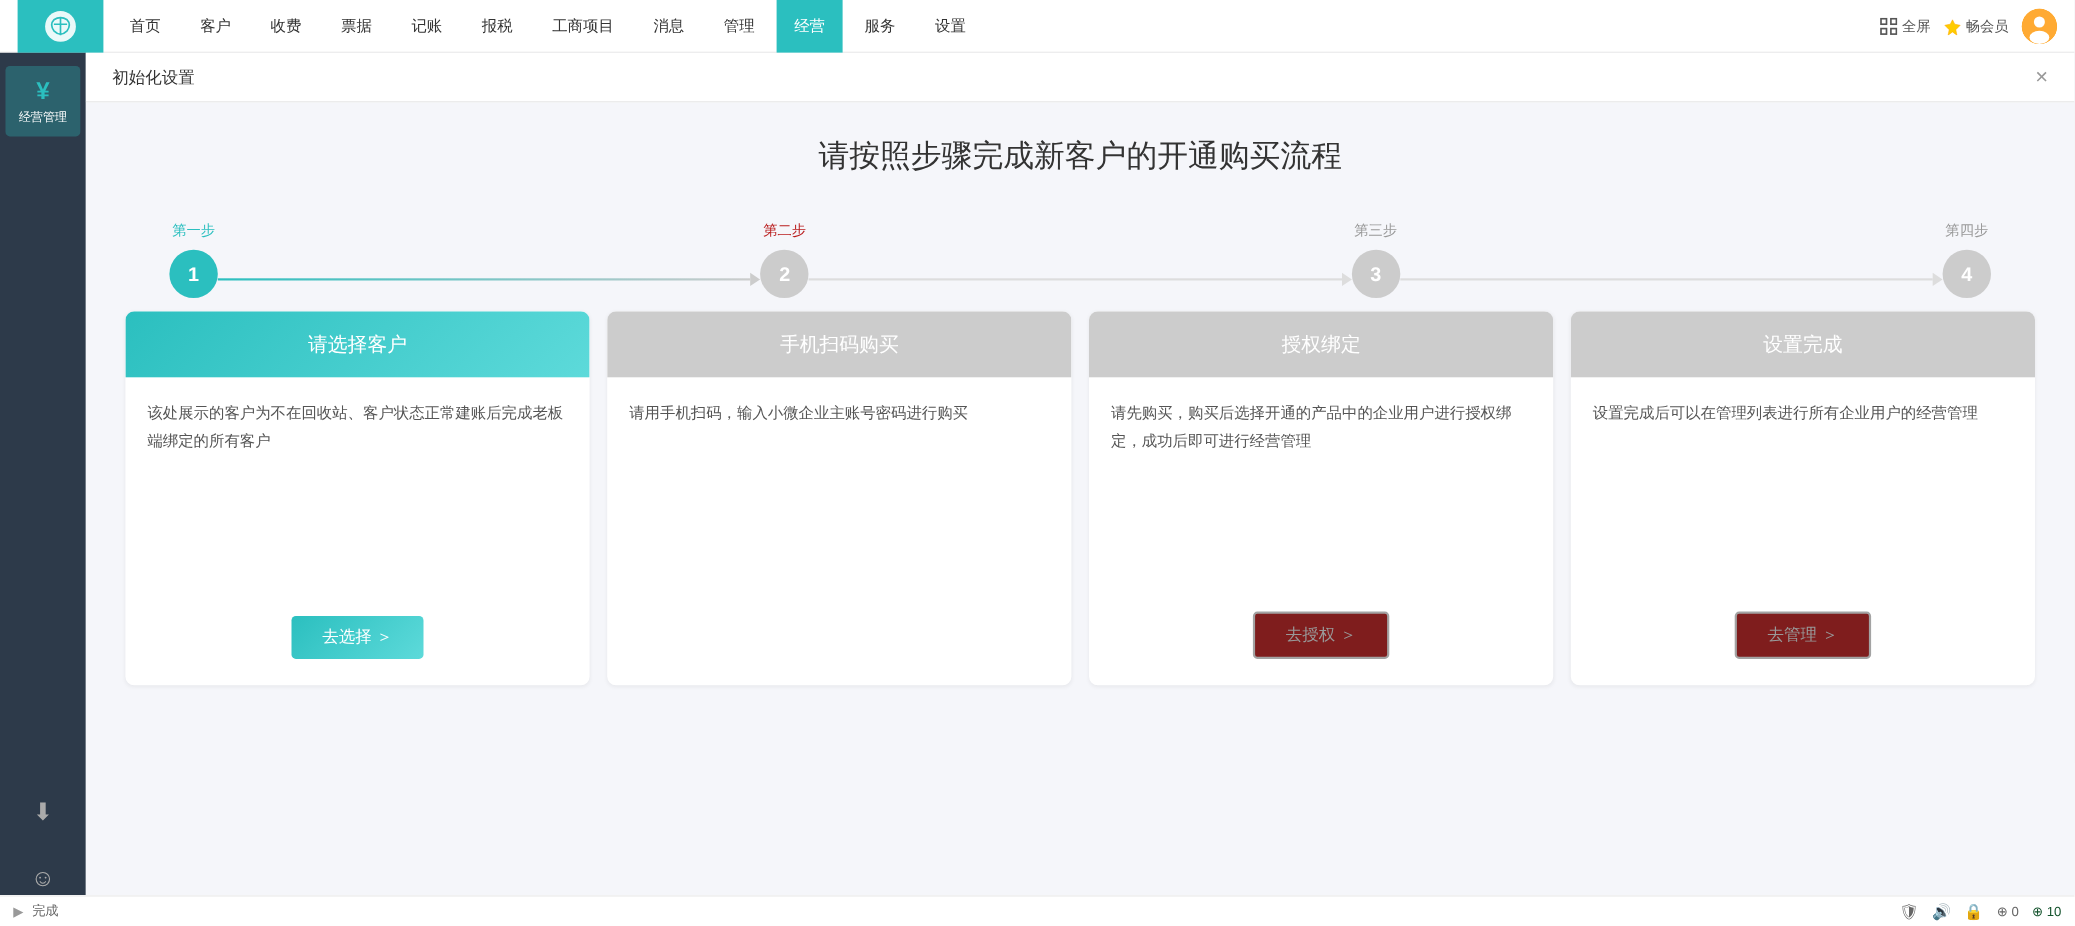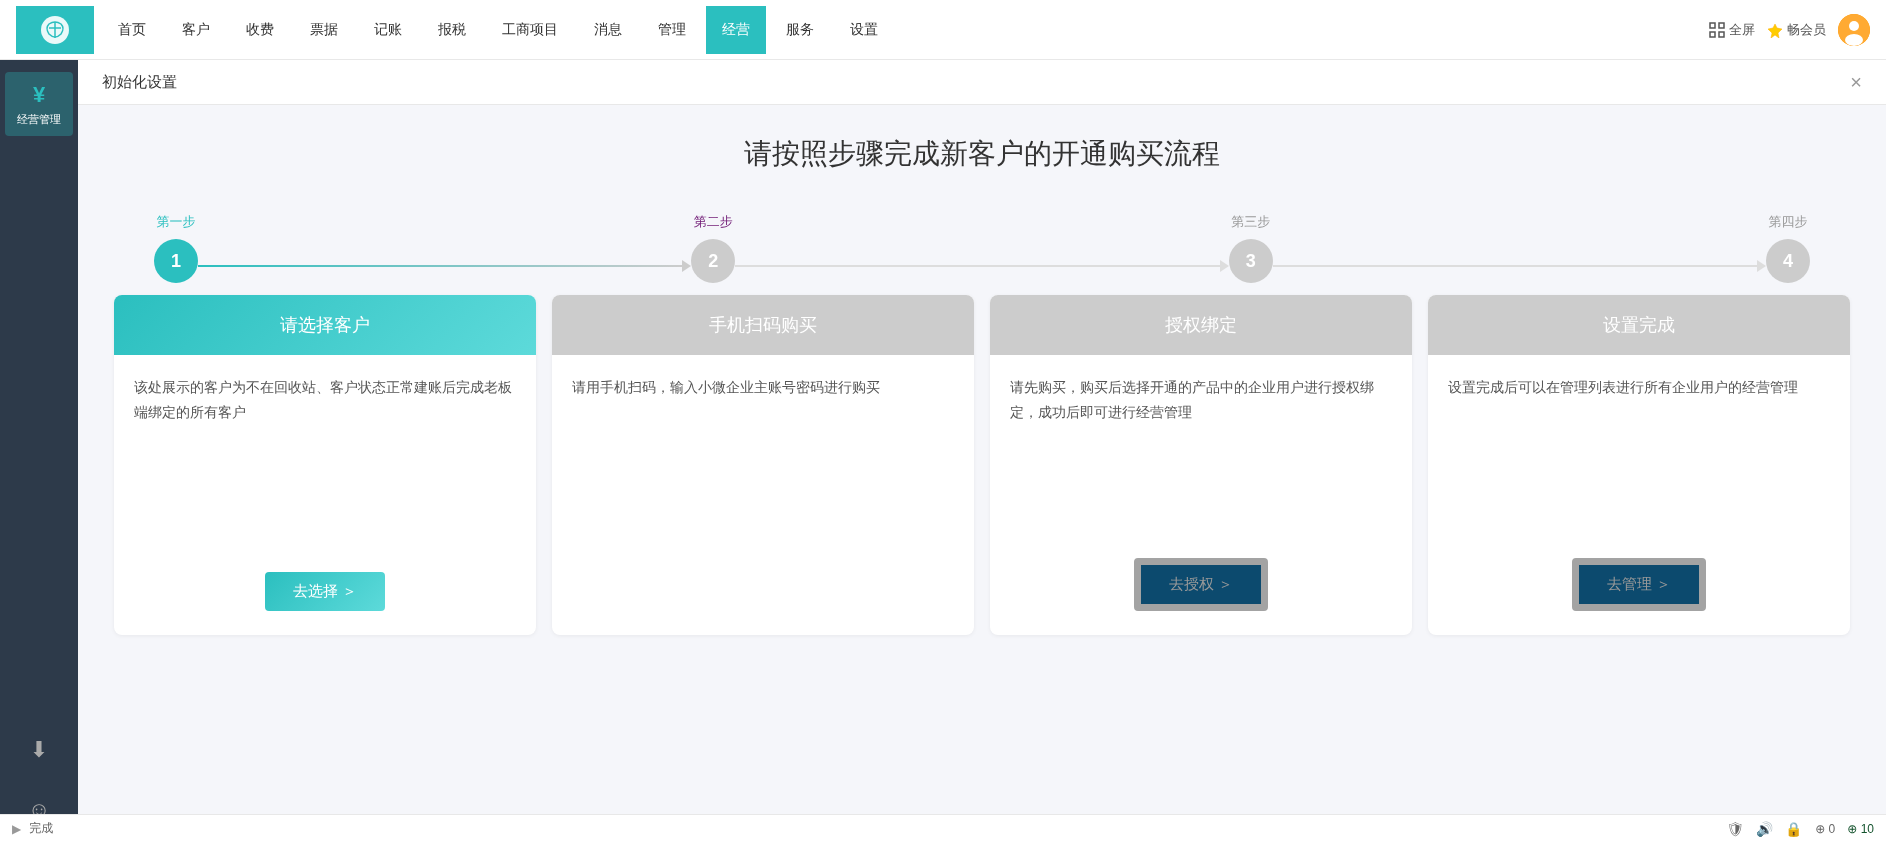--- a/index.html
+++ b/index.html
@@ -1,21 +1,21 @@
 <!DOCTYPE html>
 <html><head>
   <meta charset="utf-8">
   <style>
     * { box-sizing: border-box; margin: 0; padding: 0; }
     body { font-family: 'Microsoft YaHei', 'PingFang SC', sans-serif; background: #f0f2f5; width: 1886px; height: 842px; overflow: hidden; }
 
     
     .top-nav {
       display: flex; align-items: center;
-      background: #fff; height: 60px;
+      background: #fff; height: 48px;
       border-bottom: 1px solid #e8e8e8;
       padding: 0 16px; gap: 0;
     }
     .top-nav .logo {
       width: 78px; height: 48px; display: flex; align-items: center; justify-content: center;
       background: #2bbfbf; flex-shrink: 0;
     }
     .logo-icon { width: 32px; height: 32px; }
     .nav-items { display: flex; align-items: center; flex: 1; gap: 4px; padding-left: 8px; }
     .nav-item {
@@ -75,21 +75,21 @@
     }
     .card-header.active-bg { background: linear-gradient(135deg, #2bbfbf, #5ddada); }
     .card-header.inactive-bg { background: #ccc; }
     .card-body { padding: 20px; flex: 1; font-size: 14px; color: #555; line-height: 1.8; }
     .card-footer { padding: 16px 20px 24px; display: flex; justify-content: center; }
     .card-btn {
       padding: 10px 28px; border-radius: 4px; font-size: 15px; cursor: pointer;
       border: none; display: flex; align-items: center; gap: 6px;
     }
     .card-btn.active-btn { background: linear-gradient(135deg, #2bbfbf, #5ddada); color: #fff; }
-    .card-btn.inactive-btn { background: #0c4a6e; color: #999; border: 7px solid #a3a3a3; }
+    .card-btn.inactive-btn { background: #7f1d1d; color: #999; border: 2px solid #a3a3a3; }
 
     
     .status-bar {
       position: fixed; bottom: 0; left: 0; right: 0; height: 28px;
       background: #fff; border-top: 1px solid #e8e8e8;
       display: flex; align-items: center; padding: 0 12px; gap: 8px;
       font-size: 12px; color: #666;
     }
     .status-bar-right { margin-left: auto; display: flex; align-items: center; gap: 12px; }
   </style>
@@ -175,21 +175,21 @@
             <span>1</span>
           </div>
         </div>
 
         <div style="flex:1;display:flex;align-items:center;margin-top:35px;">
           <div style="flex:1;height:2px;background:linear-gradient(to right,#2bbfbf,#ccc);"></div>
           <div style="width:0;height:0;border-top:6px solid transparent;border-bottom:6px solid transparent;border-left:9px solid #ccc;"></div>
         </div>
 
         <div style="display:flex;flex-direction:column;align-items:center;flex:0 0 auto;">
-          <span style="font-size:13px;color:#701a75;margin-bottom:8px;">第二步</span>
+          <span style="font-size:13px;color:#b91c1c;margin-bottom:8px;">第二步</span>
           <div style="width:44px;height:44px;border-radius:50%;background:#ccc;display:flex;align-items:center;justify-content:center;color:#fff;font-size:18px;font-weight:bold;">
             <span>2</span>
           </div>
         </div>
 
         <div style="flex:1;display:flex;align-items:center;margin-top:35px;">
           <div style="flex:1;height:2px;background:#ddd;"></div>
           <div style="width:0;height:0;border-top:6px solid transparent;border-bottom:6px solid transparent;border-left:9px solid #ddd;"></div>
         </div>
 

